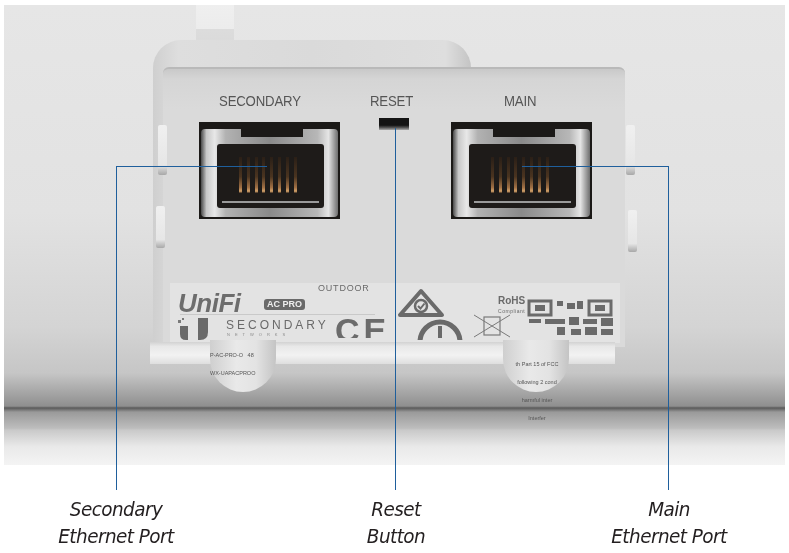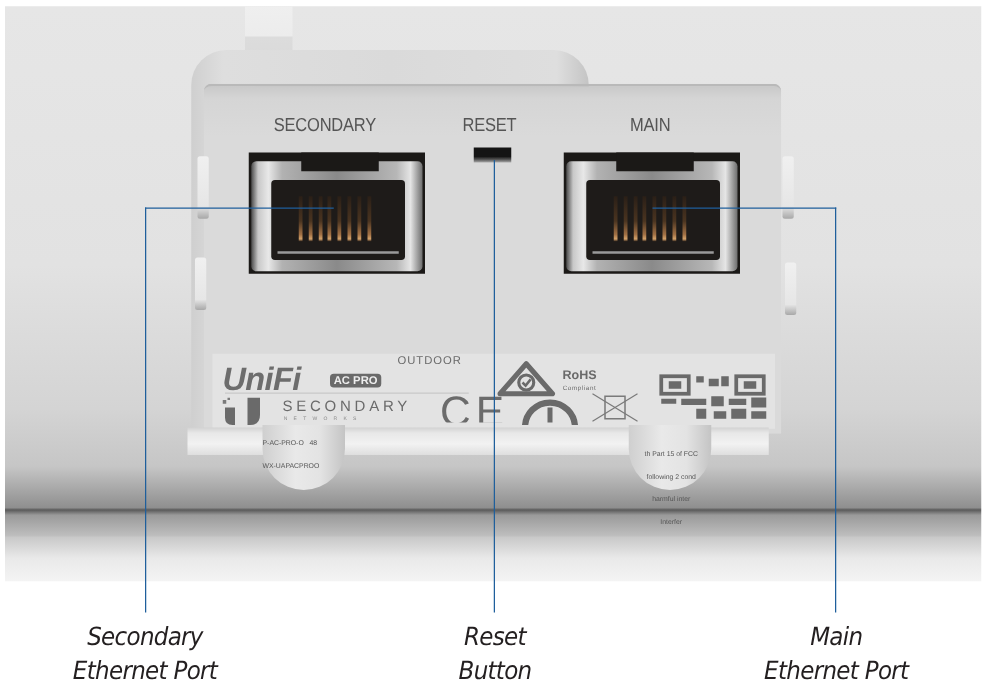--- a/index.html
+++ b/index.html
@@ -96,27 +96,27 @@
   .ubnt-logo {
     position: absolute; left: 178px; top: 318px; width: 32px; height: 22px;
   }
   .ubiquiti-text {
     position: absolute; left: 226px; top: 318px; font-size: 12px; color: #6a6a6a; letter-spacing: 3px;
   }
   .networks-text {
     position: absolute; left: 227px; top: 332px; font-size: 4px; color: #8a8a8a; letter-spacing: 5px;
   }
   .ce-mark {
-    position: absolute; left: 335px; top: 313px; font-size: 34px; color: #6b6b6b; font-weight: normal; letter-spacing: 4px;
-    line-height: 34px; height: 25px; overflow: hidden; margin-left: 17px;
+    position: absolute; left: 335px; top: 313px; font-size: 34px; color: #6b6b6b; font-weight: bold; letter-spacing: 4px;
+    line-height: 34px; height: 25px; overflow: hidden;
   }
   .rcm-mark { position: absolute; left: 396px; top: 285px; width: 50px; height: 36px; }
   .power-mark { position: absolute; left: 414px; top: 318px; width: 52px; height: 22px; overflow: hidden; }
   .rohs {
-    position: absolute; left: 450px; top: 296px; font-size: 10px; color: #6a6a6a; font-weight: bold; line-height: 10px; text-align: center;
+    position: absolute; left: 498px; top: 296px; font-size: 10px; color: #6a6a6a; font-weight: bold; line-height: 10px; text-align: center;
   }
   .rohs small { display: block; font-size: 5px; font-weight: normal; letter-spacing: 0.5px; }
   .weee { position: absolute; left: 472px; top: 313px; width: 40px; height: 26px; }
   .qr { position: absolute; left: 527px; top: 299px; width: 90px; height: 40px; }
 
   .fine-print {
     position: absolute; font-size: 5.5px; color: #555; line-height: 6px; white-space: pre;
   }
 
   .callout-line { position: absolute; background: #1f5f9c; }

